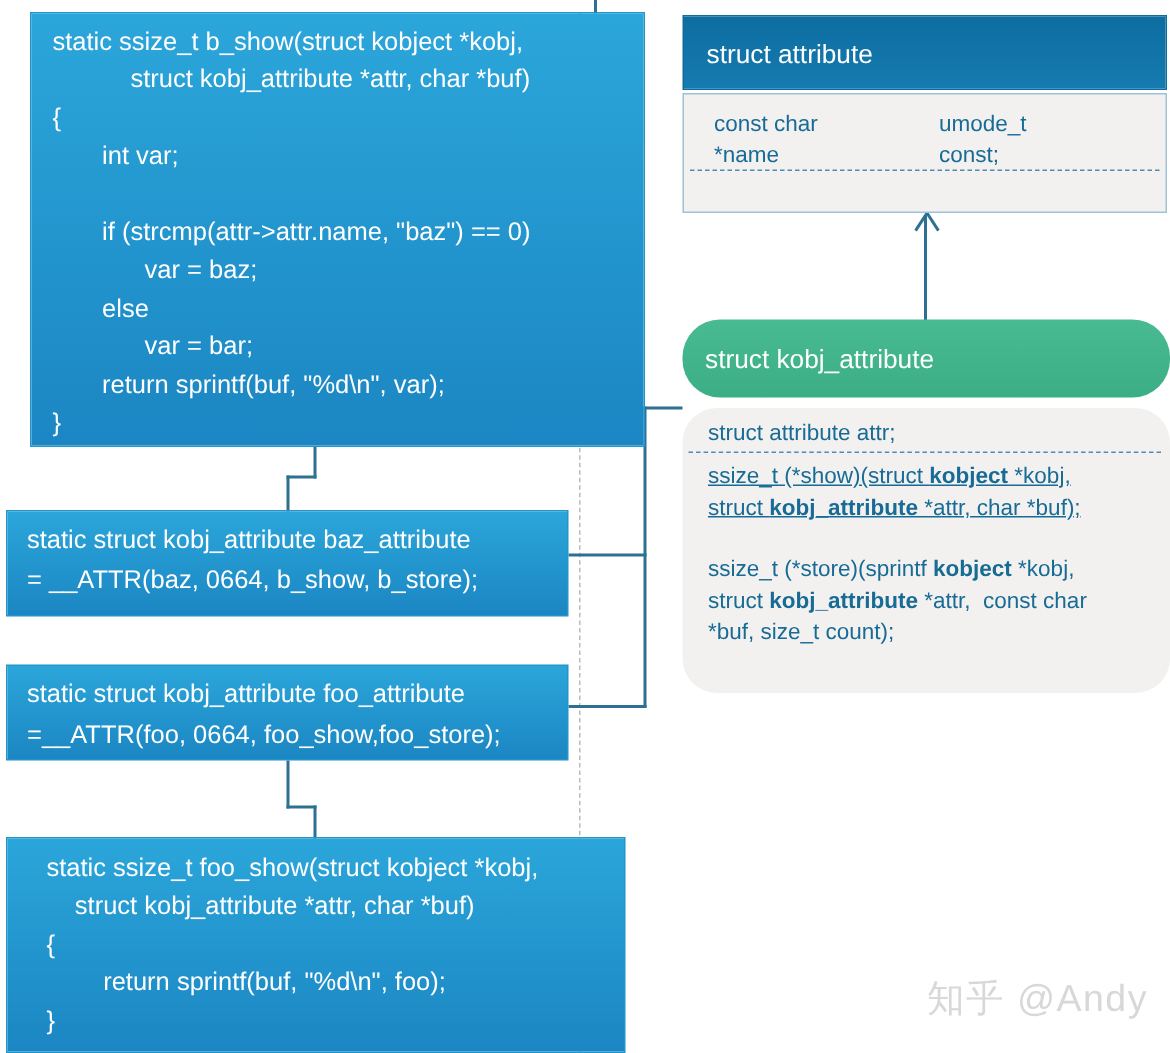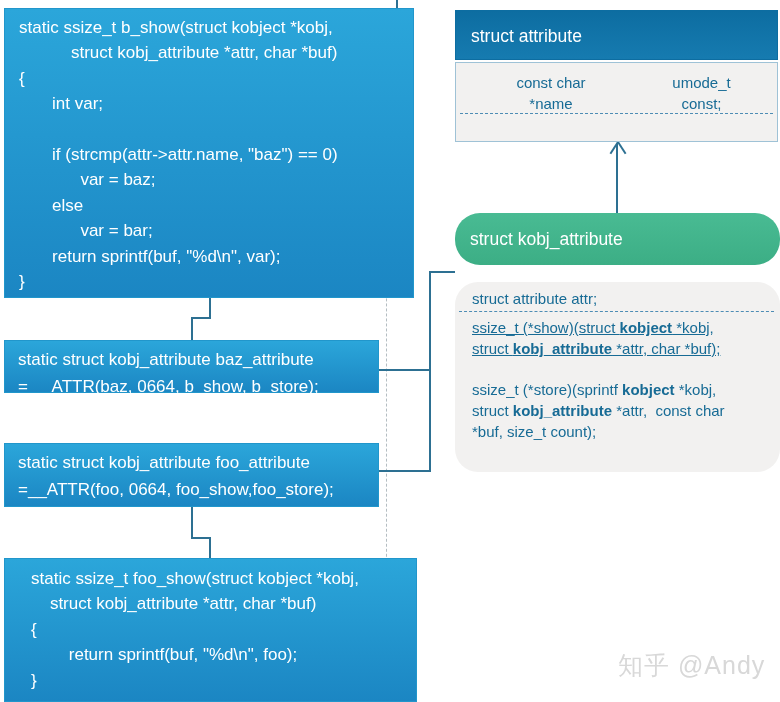--- a/index.html
+++ b/index.html
@@ -7,47 +7,47 @@
     position:relative;width:780px;height:702px;background:#fff;overflow:hidden;
     font-family:"Liberation Sans",sans-serif;
   }
   
   .code-box{
     position:absolute;box-sizing:border-box;
     background:linear-gradient(180deg,var(--box-blue-top),var(--box-blue-bottom));
     border:1px solid var(--box-blue-border);
     color:#fff;white-space:pre;font-size:17px;
   }
-  .box-bshow{left:4px;top:8px;width:410px;height:290px;padding:6px 0 12px 14px;line-height:25.4px;}
-  .box-baz{left:4px;top:340px;width:375px;height:53px;padding:6px 0 0 13px;line-height:26.5px;}
+  .box-bshow{left:20px;top:8px;width:410px;height:290px;padding:6px 0 12px 14px;line-height:25.4px;}
+  .box-baz{left:4px;top:340px;width:375px;height:71px;padding:6px 0 0 13px;line-height:26.5px;}
   .box-foo{left:4px;top:443px;width:375px;height:64px;padding:6px 0 0 13px;line-height:26.5px;}
   .box-fooshow{left:4px;top:558px;width:413px;height:144px;padding:7px 0 0 26px;line-height:25.4px;}
   
   .attr-box{position:absolute;left:455px;top:10px;width:323px;}
   .attr-hdr{
     box-sizing:border-box;height:50px;line-height:50px;padding-left:15px;
     background:linear-gradient(180deg,var(--hdr-blue-top),var(--hdr-blue-bottom));
     border:1px solid var(--hdr-blue-top);color:#fff;font-size:17.5px;
   }
   .attr-body{
     box-sizing:border-box;margin-top:2px;height:80px;position:relative;
     background:var(--body-bg);border:1px solid var(--body-border);
     color:var(--text-teal);font-size:15px;
   }
-  .attr-rows{display:grid;grid-template-columns:150px auto;padding:9px 0 0 20px;line-height:21px;text-align:center;}
+  .attr-rows{display:grid;grid-template-columns:150px auto;padding:9px 0 0 20px;line-height:21px;}
   .attr-sep{position:absolute;left:4px;right:4px;top:50px;border-top:1px dashed var(--sep-blue);height:0;}
   
   .kobj-box{position:absolute;left:455px;top:213px;width:325px;}
   .kobj-hdr{
     box-sizing:border-box;height:52px;line-height:52px;padding-left:15px;
     background:linear-gradient(180deg,var(--hdr-green-top),var(--hdr-green-bottom));
     color:#fff;font-size:17.5px;border-radius:25px;
   }
   .kobj-body{
-    box-sizing:border-box;margin-top:17px;height:190px;
+    box-sizing:border-box;margin-top:7px;height:190px;
     background:var(--body-bg);padding:6px 0 0 17px;
     color:var(--text-teal);font-size:15px;line-height:21px;border-radius:23px;
   }
   .kobj-sep{margin:2px 0 0 -13px;width:315px;border-top:1px dashed var(--sep-blue);height:0;}
   .decl{white-space:pre-wrap;}
   .decl-show{margin-top:5px;text-decoration:underline;}
   .decl-store{margin-top:20px;}
   .decl .b{font-weight:bold;}
   
   .conn{position:absolute;background:var(--connector);}

